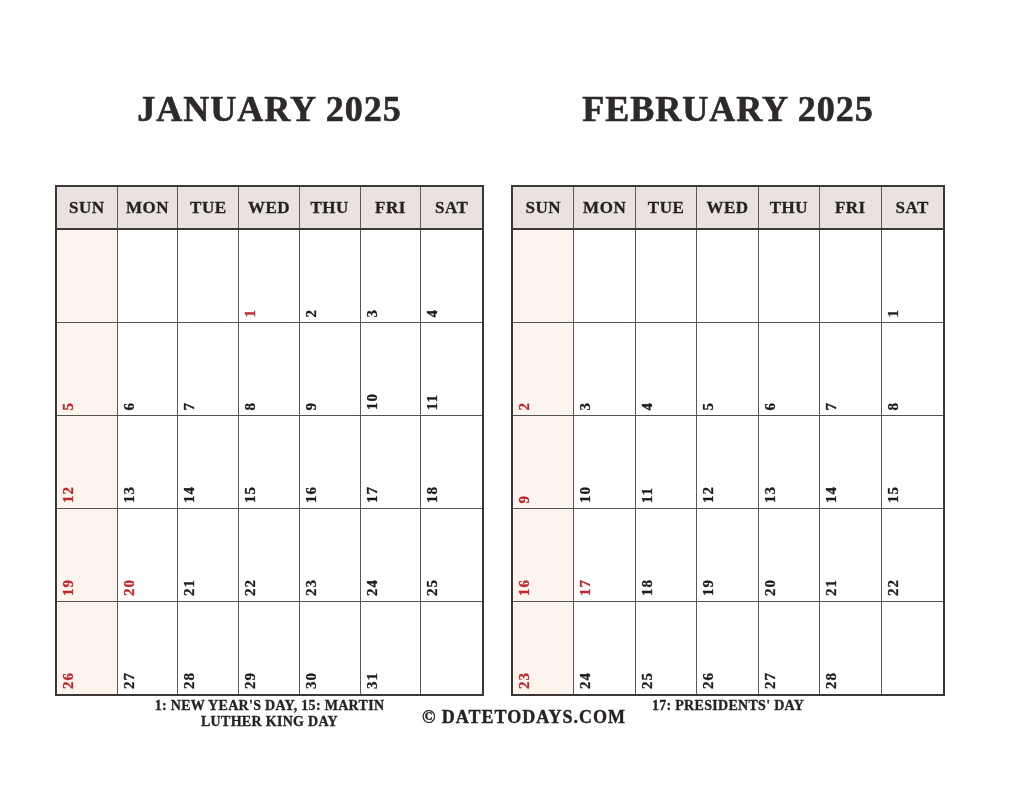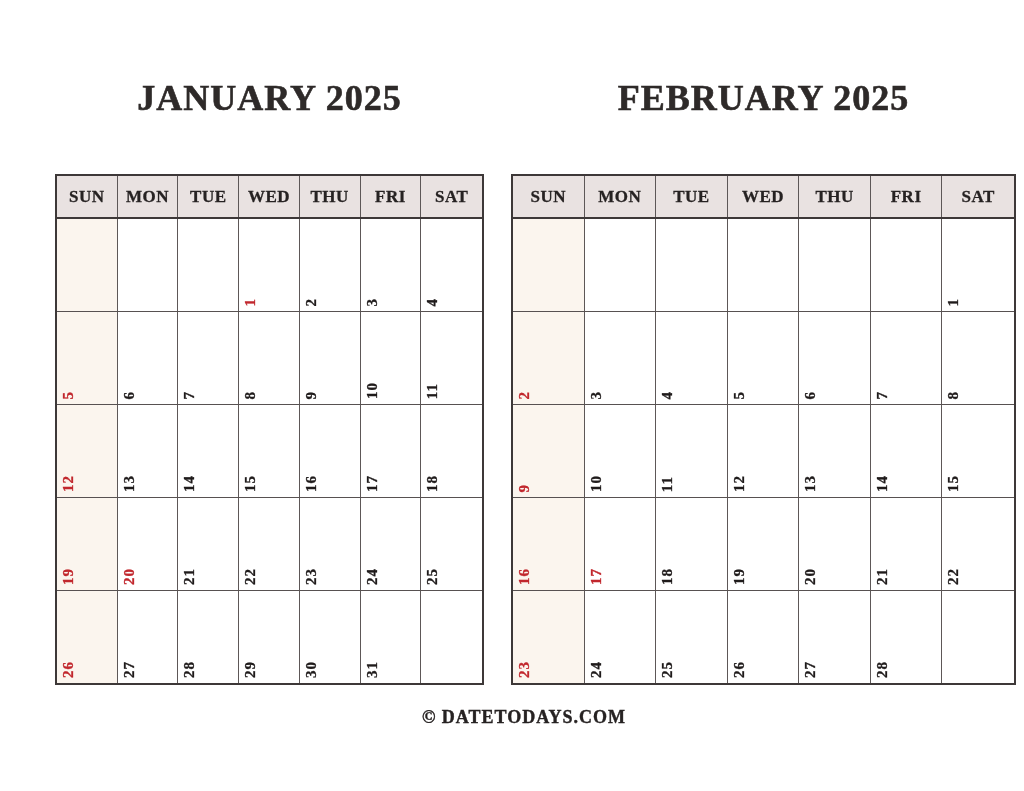--- a/index.html
+++ b/index.html
@@ -5,23 +5,23 @@
   html, body { margin: 0; padding: 0; }
   body {
     width: 1024px; height: 791px;
     position: relative;
     background: #ffffff;
     font-family: "Liberation Serif", "DejaVu Serif", serif;
     color: #231f1f;
     overflow: hidden;
   }
 
-  .month-block { position: absolute; top: 76px; }
+  .month-block { position: absolute; top: 87px; }
   .month-block.jan { left: 55px;  width: 429px; }
-  .month-block.feb { left: 511px; width: 505px; }
+  .month-block.feb { left: 511px; width: 434px; }
 
   .month-title {
     text-align: center;
     font-size: 36px;
     font-weight: 700;
     letter-spacing: 1px;
     color: #2e2a29;
     height: 44px;
     line-height: 44px;
     -webkit-text-stroke: 0.6px #2e2a29;
@@ -223,20 +223,24 @@
           <div class="cal-cell">
             <span class="daynum">30</span>
           </div>
           <div class="cal-cell">
             <span class="daynum">31</span>
           </div>
           <div class="cal-cell"></div>
         </div>
       </div>
   </div>
+  <div class="month-footer">
+      <div>1: NEW YEAR'S DAY, 15: MARTIN</div>
+      <div>LUTHER KING DAY</div>
+    </div>
 </div>
 
 <div class="month-block feb">
   <div class="month-title">FEBRUARY 2025</div>
   <div class="cal">
     <div class="cal-header">
         <div class="hcell">SUN</div>
         <div class="hcell">MON</div>
         <div class="hcell">TUE</div>
         <div class="hcell">WED</div>
@@ -341,15 +345,18 @@
           <div class="cal-cell">
             <span class="daynum">27</span>
           </div>
           <div class="cal-cell">
             <span class="daynum">28</span>
           </div>
           <div class="cal-cell"></div>
         </div>
       </div>
   </div>
+  <div class="month-footer">
+      <div>17: PRESIDENTS' DAY</div>
+    </div>
 </div>
 
 <div class="copyright">© DATETODAYS.COM</div>
 
 </body></html>

